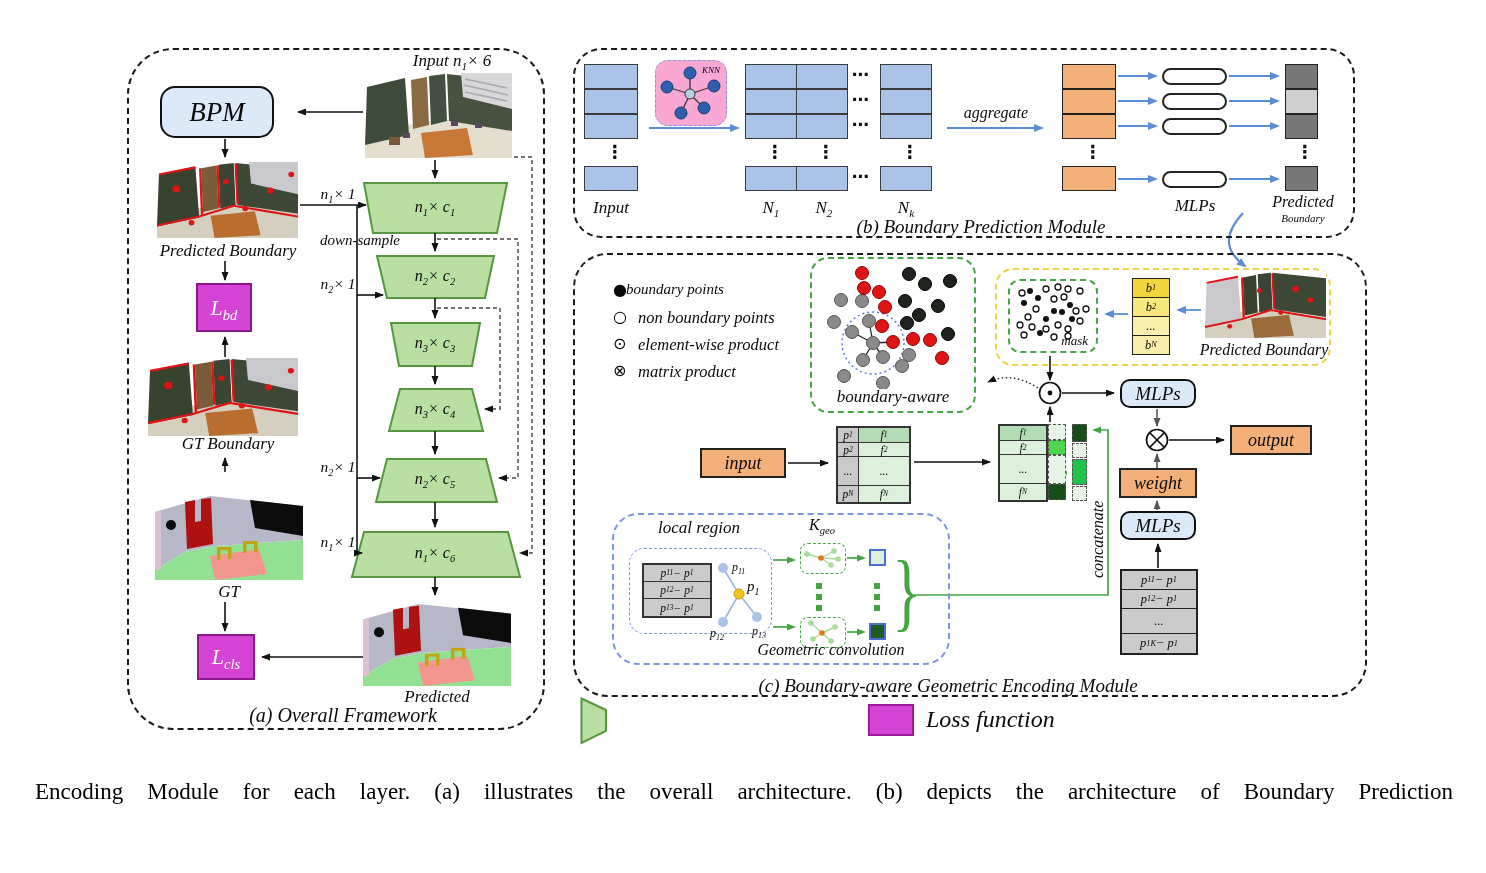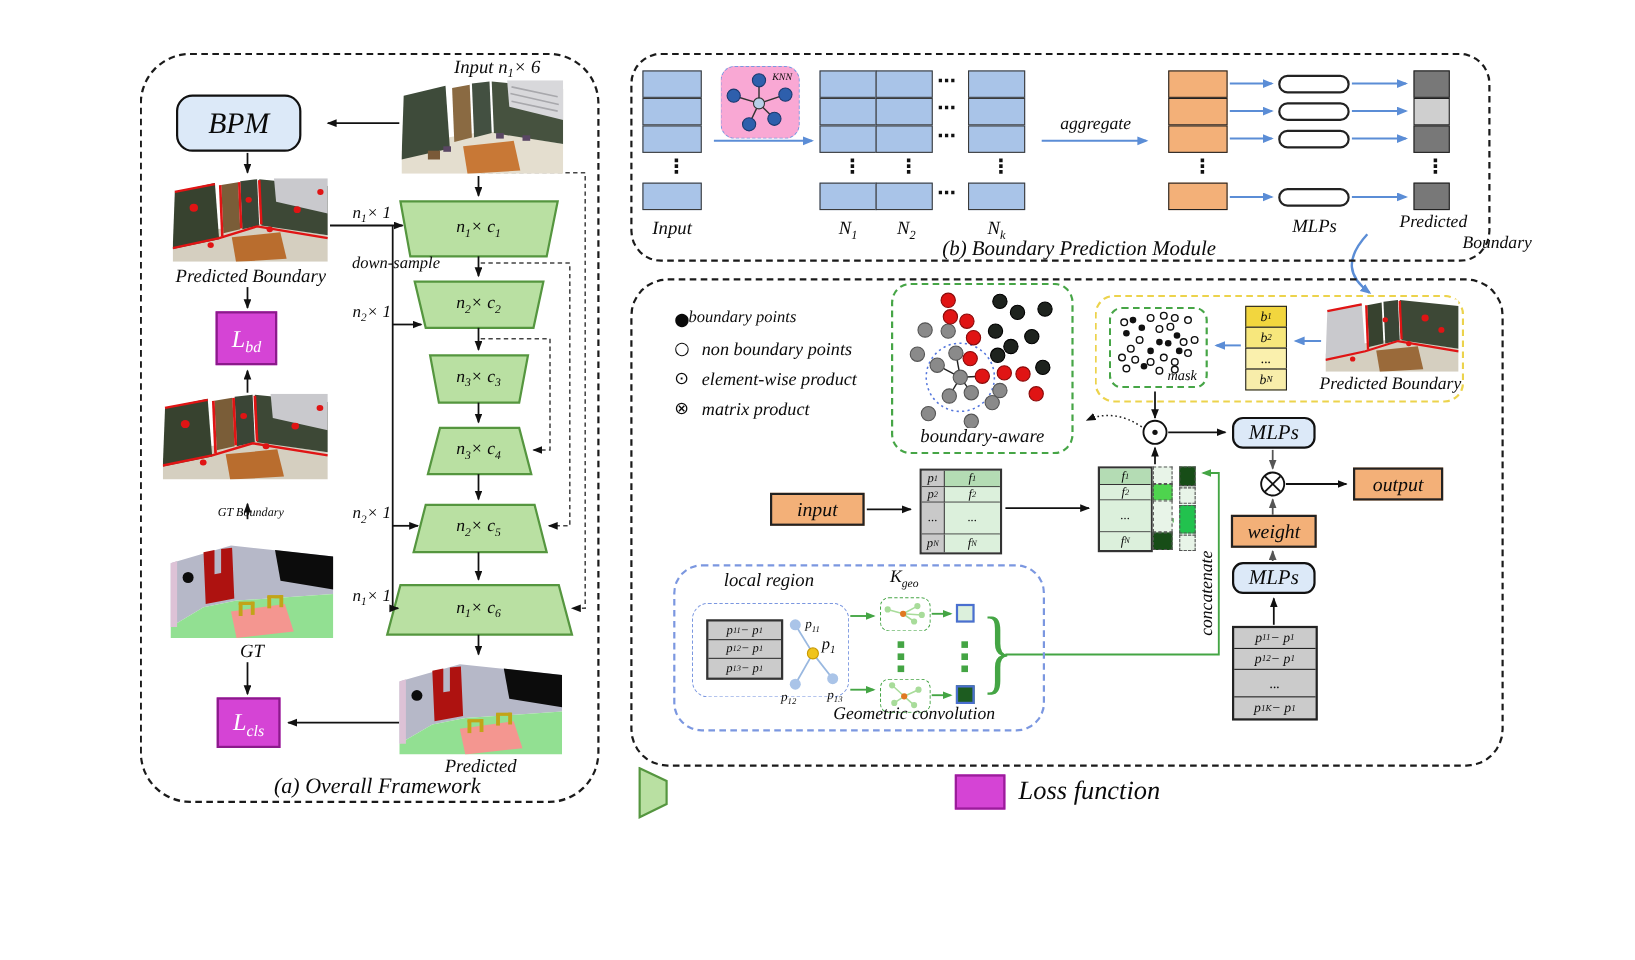--- a/index.html
+++ b/index.html
@@ -215,21 +215,21 @@
     </g>
     <g fill="#e01414">
       <circle cx="20" cy="30" r="4"></circle>
         <circle cx="72" cy="22" r="3"></circle>
         <circle cx="118" cy="32" r="3.4"></circle>
         <circle cx="92" cy="52" r="3"></circle>
         <circle cx="36" cy="68" r="3"></circle>
         <circle cx="140" cy="14" r="3"></circle>
     </g>
   </svg>
-  <div class="i c" style="left:228px;top:460px;font-size:11px">GT Boundary</div>
+  <div class="i c" style="left:228px;top:434px;font-size:17px">GT Boundary</div>
 
   <svg class="abs" style="left:155px;top:492px" width="148" height="88" viewBox="0 0 148 88" preserveAspectRatio="none">
     <rect width="148" height="88" fill="#fff"></rect>
     <polygon points="0,20 55,4 148,14 148,48 60,54 30,60 0,78" fill="#b6b8c8"></polygon>
     <polygon points="95,8 148,14 148,44 100,36" fill="#0c0c0c"></polygon>
     <polygon points="0,78 30,60 60,54 148,48 148,88 0,88" fill="#92e092"></polygon>
     <polygon points="30,10 40,8 40,30 46,29 46,7 56,6 58,52 32,57" fill="#ae1210"></polygon>
     <circle cx="16" cy="33" r="5" fill="#0c0c0c"></circle>
     <polygon points="55,64 104,57 112,82 60,88" fill="#f49690"></polygon>
     <g fill="#c2a418">
@@ -347,21 +347,21 @@
   <div class="cell" style="left:1162px;top:118px;width:65px;height:17px;background:#fff;border:2px solid #222;border-radius:9px"></div>
   <div class="cell" style="left:1162px;top:171px;width:65px;height:17px;background:#fff;border:2px solid #222;border-radius:9px"></div>
   <div class="i c" style="left:1195px;top:196px;font-size:17px">MLPs</div>
 
   <div class="cell" style="left:1285px;top:64px;width:33px;height:25px;background:#787878;border:1.6px solid #222"></div>
   <div class="cell" style="left:1285px;top:89px;width:33px;height:25px;background:#cfcfcf;border:1.6px solid #222"></div>
   <div class="cell" style="left:1285px;top:114px;width:33px;height:25px;background:#787878;border:1.6px solid #222"></div>
   <div class="dts" style="left:1296px;top:143px;font-size:18px">⋮</div>
   <div class="cell" style="left:1285px;top:166px;width:33px;height:25px;background:#787878;border:1.6px solid #222"></div>
   <div class="i c" style="left:1303px;top:193px;font-size:16px">Predicted</div>
-  <div class="i c" style="left:1361px;top:212px;font-size:16px">Boundary</div>
+  <div class="i c" style="left:1303px;top:212px;font-size:11px">Boundary</div>
 
   <div class="i c" style="left:981px;top:216px;font-size:19px">(b) Boundary Prediction Module</div>
 
   <div class="i" style="left:613px;top:280px;font-size:16px;font-style:normal;font-family:'DejaVu Sans',sans-serif">●</div>
   <div class="i" style="left:626px;top:281px;font-size:15px">boundary points</div>
   <div class="i" style="left:613px;top:307px;font-size:16px;font-style:normal;font-family:'DejaVu Sans',sans-serif">○</div>
   <div class="i" style="left:638px;top:308px;font-size:16.5px">non boundary points</div>
   <div class="i" style="left:613px;top:334px;font-size:16px;font-style:normal;font-family:'DejaVu Sans',sans-serif">⊙</div>
   <div class="i" style="left:638px;top:335px;font-size:16.5px">element-wise product</div>
   <div class="i" style="left:613px;top:361px;font-size:16px;font-style:normal;font-family:'DejaVu Sans',sans-serif">⊗</div>
@@ -602,23 +602,25 @@
           <circle cx="12" cy="21" r="2.8"></circle>
         </g>
       <circle cx="21" cy="15" r="2.8" fill="#e07820"></circle>
     </svg>
   </div>
   <div class="cell" style="left:869px;top:549px;width:17px;height:17px;background:#dcf0dc;border:2px solid #4a6fd0"></div>
   <div class="cell" style="left:869px;top:623px;width:17px;height:17px;background:#1d5c20;border:2px solid #4a6fd0"></div>
   <div class="abs" style="left:886px;top:541px;font-size:86px;line-height:100px;color:#44a544;transform:scaleX(0.7);font-family:'Liberation Serif',serif">}</div>
   <div class="i c" style="left:831px;top:641px;font-size:16px">Geometric convolution</div>
 
+  <div class="i c" style="left:948px;top:675px;font-size:19px">(c) Boundary-aware Geometric Encoding Module</div>
 
   <svg class="abs" style="left:580px;top:697px" width="28" height="48" viewBox="0 0 28 48">
     <polygon points="1.5,1.5 26,13 26,34 1.5,46" fill="#b9e0a2" stroke="#55963f" stroke-width="2"></polygon>
   </svg>
   <div class="abs" style="left:868px;top:704px;width:46px;height:32px;background:#d544d5;border:2.4px solid #9b1d9b;box-sizing:border-box"></div>
   <div class="i" style="left:926px;top:706px;font-size:24px">Loss function</div>
 
   <div class="abs" style="left:35px;top:776px;width:1418px;font-size:23px;line-height:31px;color:#000">
+    <div style="text-align:justify;text-align-last:justify">Encoding Module for each layer. (a) illustrates the overall architecture. (b) depicts the architecture of Boundary Prediction</div>
   </div>
 
 </div>
 
 </body></html>

